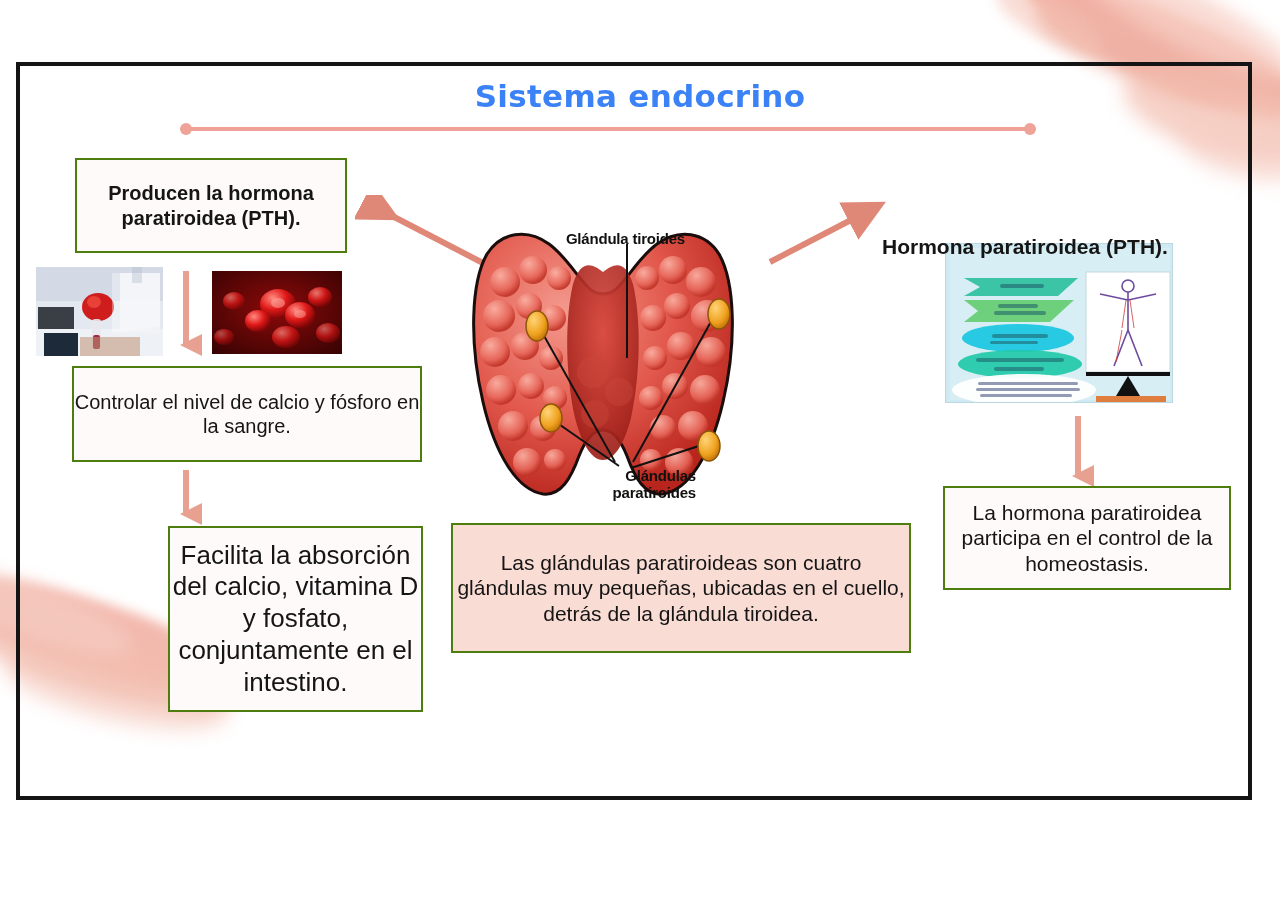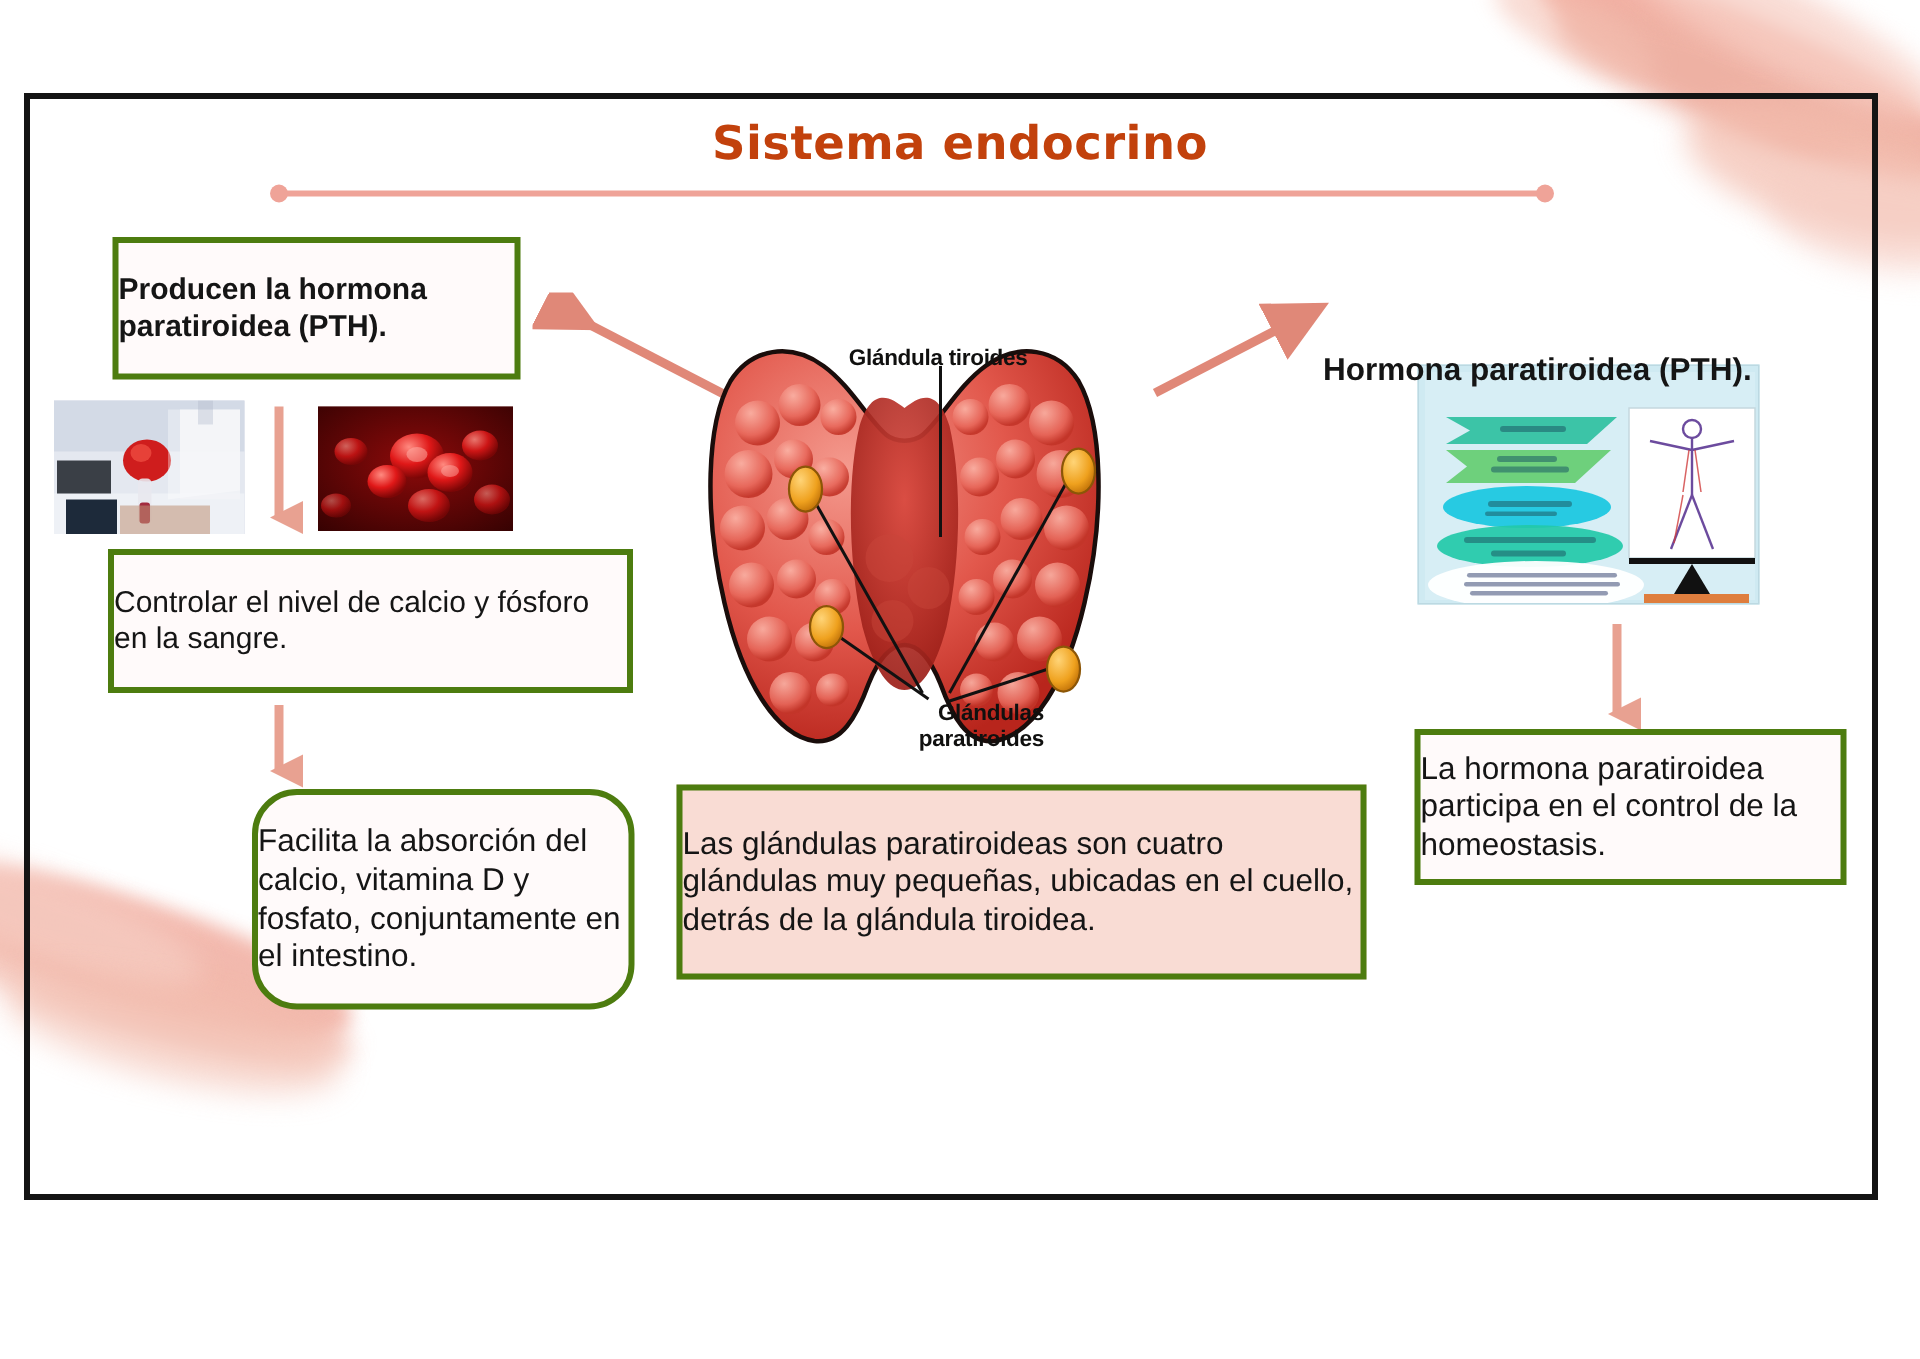--- a/index.html
+++ b/index.html
@@ -42,50 +42,50 @@
 
   
   .frame{
     position:absolute;left:16px;top:62px;width:1236px;height:738px;
     border:4px solid #141414;background:transparent;box-sizing:border-box;
   }
 
   
   .main-title{
     position:absolute;left:0;top:78px;width:1280px;text-align:center;
-    font-size:31px;font-weight:bold;color:#c2410c;letter-spacing:.3px;
+    font-size:31px;font-weight:bold;color:#3b82f6;letter-spacing:.3px;
     font-family:"DejaVu Sans", sans-serif;
   }
   .sub-title{
     position:absolute;left:280px;top:155px;width:660px;text-align:center;
     font-size:22px;font-weight:bold;color:#1a1a1a;
   }
 
   
   .divider{position:absolute;left:183px;top:126px;width:850px;height:6px;}
   .divider .line{position:absolute;left:0;top:1px;width:850px;height:4px;
                  background:#efa398;border-radius:2px;}
   .divider .dot{position:absolute;top:-3px;width:12px;height:12px;border-radius:50%;
                 background:#efa398;}
   .divider .dot.l{left:-3px;}
   .divider .dot.r{left:841px;}
 
   
   .box{
     position:absolute;box-sizing:border-box;
-    border:4px solid #4d7c0f;background:#fffafa;
+    border:2px solid #4d7c0f;background:#fffafa;
     display:flex;align-items:center;justify-content:center;
-    text-align:left;color:#151515;line-height:1.22;
+    text-align:center;color:#151515;line-height:1.22;
   }
   .box.pink{background:#f9dcd4;}
   .box.bold{font-weight:bold;}
 
   #box-produce{left:75px;top:158px;width:272px;height:95px;font-size:20px;}
   #box-controlar{left:72px;top:366px;width:350px;height:96px;font-size:20px;}
-  #box-facilita{left:168px;top:526px;width:255px;height:147px;font-size:21px;border-radius:30px;}
+  #box-facilita{left:168px;top:526px;width:255px;height:186px;font-size:26px;}
   #box-glandulas{left:451px;top:523px;width:460px;height:130px;font-size:21px;}
   #box-homeostasis{left:943px;top:486px;width:288px;height:104px;font-size:21px;}
 
   .free-label{
     position:absolute;font-weight:bold;font-size:21px;color:#151515;white-space:nowrap;
   }
   #label-pth{left:882px;top:207px;margin-top:28px;}
 
   
   .arrow{position:absolute;pointer-events:none;}

